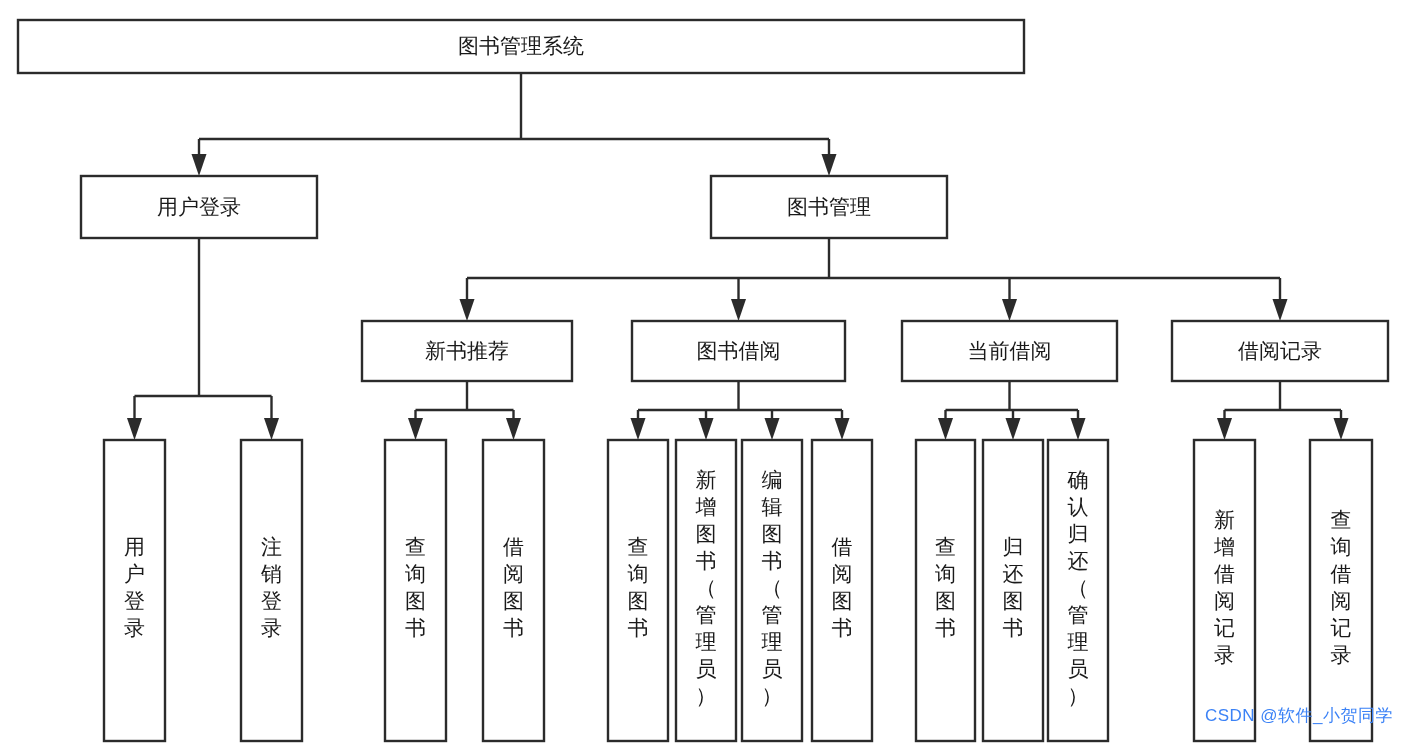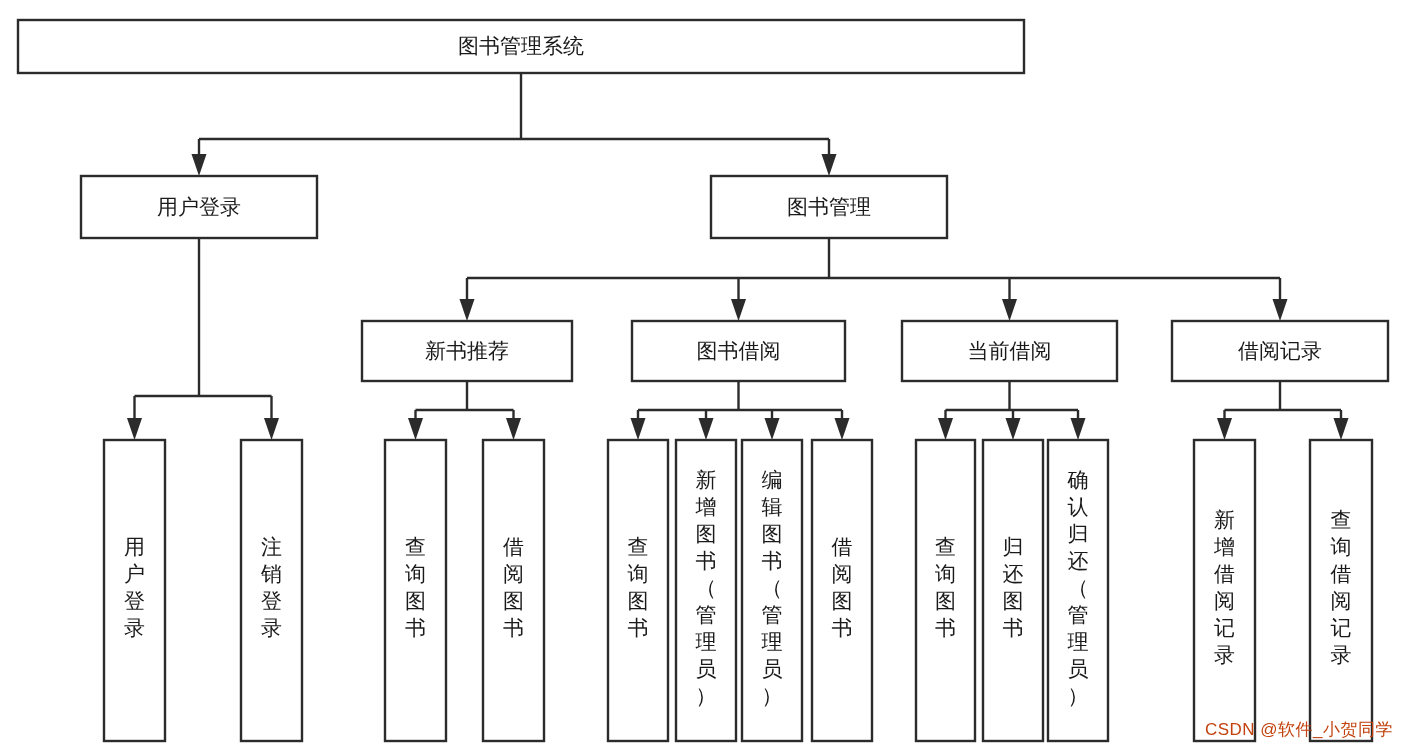--- a/index.html
+++ b/index.html
@@ -46,22 +46,22 @@
   }
   .node-label-vertical {
     fill: #1a1a1a;
     font-family: "Liberation Sans", "DejaVu Sans", sans-serif;
     font-size: 21px;
     text-anchor: middle;
   }
   .watermark {
     position: absolute;
     right: 12px;
-    bottom: 6px;
-    color: #c2410c;
+    bottom: 20px;
+    color: #3b82f6;
     font-size: 17px;
     font-family: "Liberation Sans", "DejaVu Sans", sans-serif;
     white-space: nowrap;
     letter-spacing: 0.5px;
     pointer-events: none;
   }
 </style>
 </head>
 <body>
 

